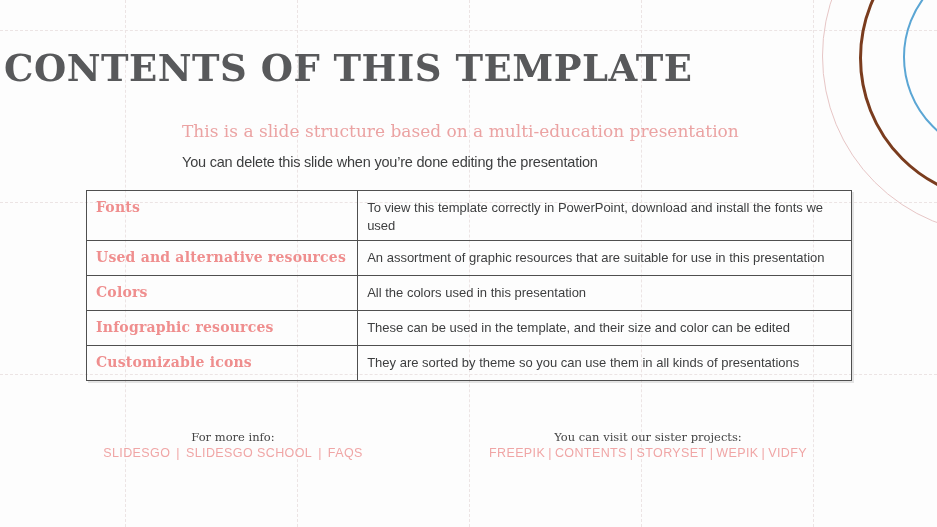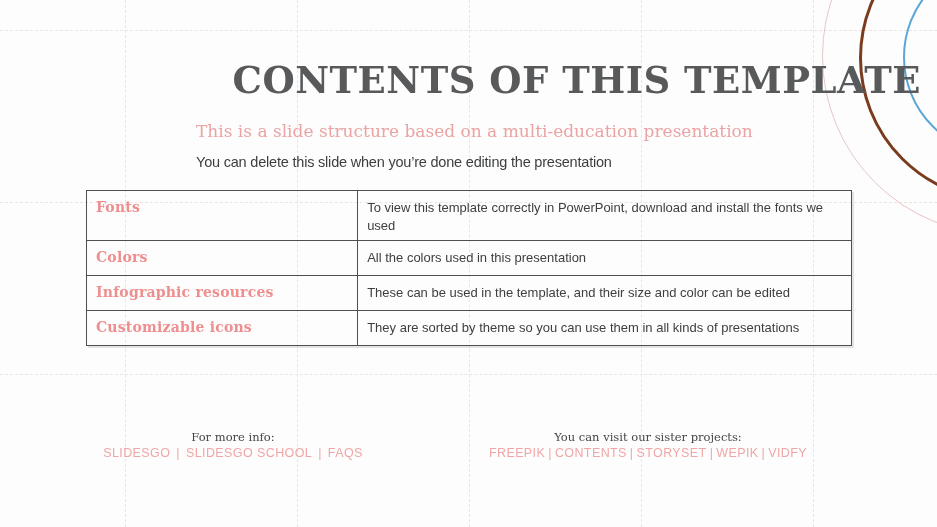--- a/index.html
+++ b/index.html
@@ -16,27 +16,27 @@
   .grid-h { position:absolute; left:0; right:0; height:0; border-top:1px dashed #ece4e4; }
 
   
   .circle { position:absolute; border-radius:50%; background:transparent; }
   .circle.pink  { left:822px; top:-123px; width:356px; height:356px; border:1px solid #e7c6c6; }
   .circle.brown { left:859px; top:-86px;  width:282px; height:282px; border:3px solid #7a3c1e; }
   .circle.blue  { left:903px; top:-42px;  width:194px; height:194px; border:2px solid #5ba6d4; }
 
   .title {
     position:absolute; left:0; right:0; top:42px;
-    text-align:right;
+    text-align:left;
     font-family:"DejaVu Serif", serif;
     font-size:37px; font-weight:600; letter-spacing:0.5px;
-    color:#58595b; margin:16px;
+    color:#58595b; margin:4px;
   }
 
-  .subtitle { position:absolute; left:196px; top:122px; }
+  .subtitle { position:absolute; left:182px; top:122px; }
   .subtitle-highlight {
     font-family:"DejaVu Serif", serif;
     font-size:17px; color:#eba3a3; line-height:1.15;
   }
   .subtitle-note {
     font-family:"Liberation Sans", sans-serif;
     font-size:14.5px; color:#3d3e3f; margin-top:12px; letter-spacing:-0.2px;
   }
 
   table.contents {
@@ -104,20 +104,24 @@
     <div class="subtitle-note">You can delete this slide when you’re done editing the presentation</div>
   </div>
 
   <table class="contents">
     <tbody>
       <tr class="row-tall">
         <td class="cell-label">Fonts</td>
         <td class="cell-desc">To view this template correctly in PowerPoint, download and install the fonts we used</td>
       </tr>
       <tr class="row-short">
+        <td class="cell-label">Used and alternative resources</td>
+        <td class="cell-desc">An assortment of graphic resources that are suitable for use in this presentation</td>
+      </tr>
+      <tr class="row-short">
         <td class="cell-label">Colors</td>
         <td class="cell-desc">All the colors used in this presentation</td>
       </tr>
       <tr class="row-short">
         <td class="cell-label">Infographic resources</td>
         <td class="cell-desc">These can be used in the template, and their size and color can be edited</td>
       </tr>
       <tr class="row-short">
         <td class="cell-label">Customizable icons</td>
         <td class="cell-desc">They are sorted by theme so you can use them in all kinds of presentations</td>

